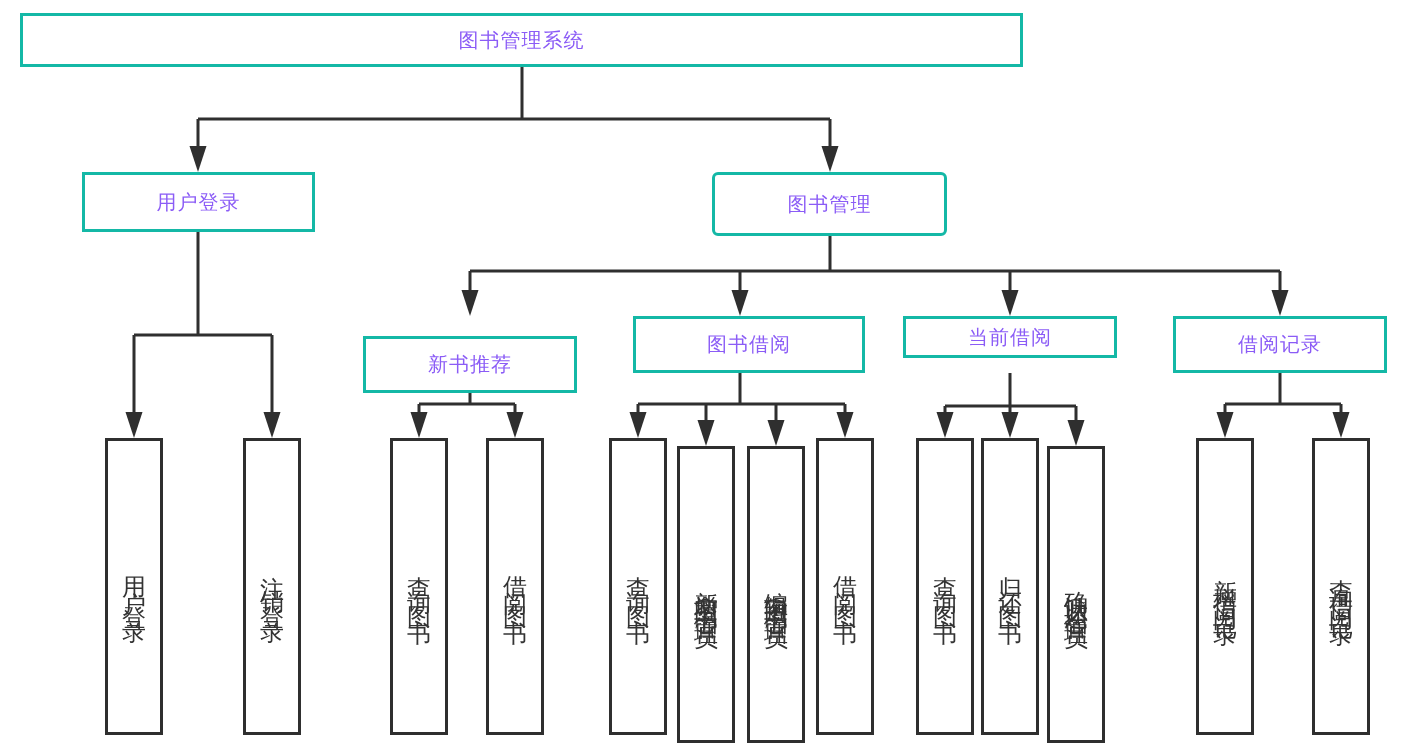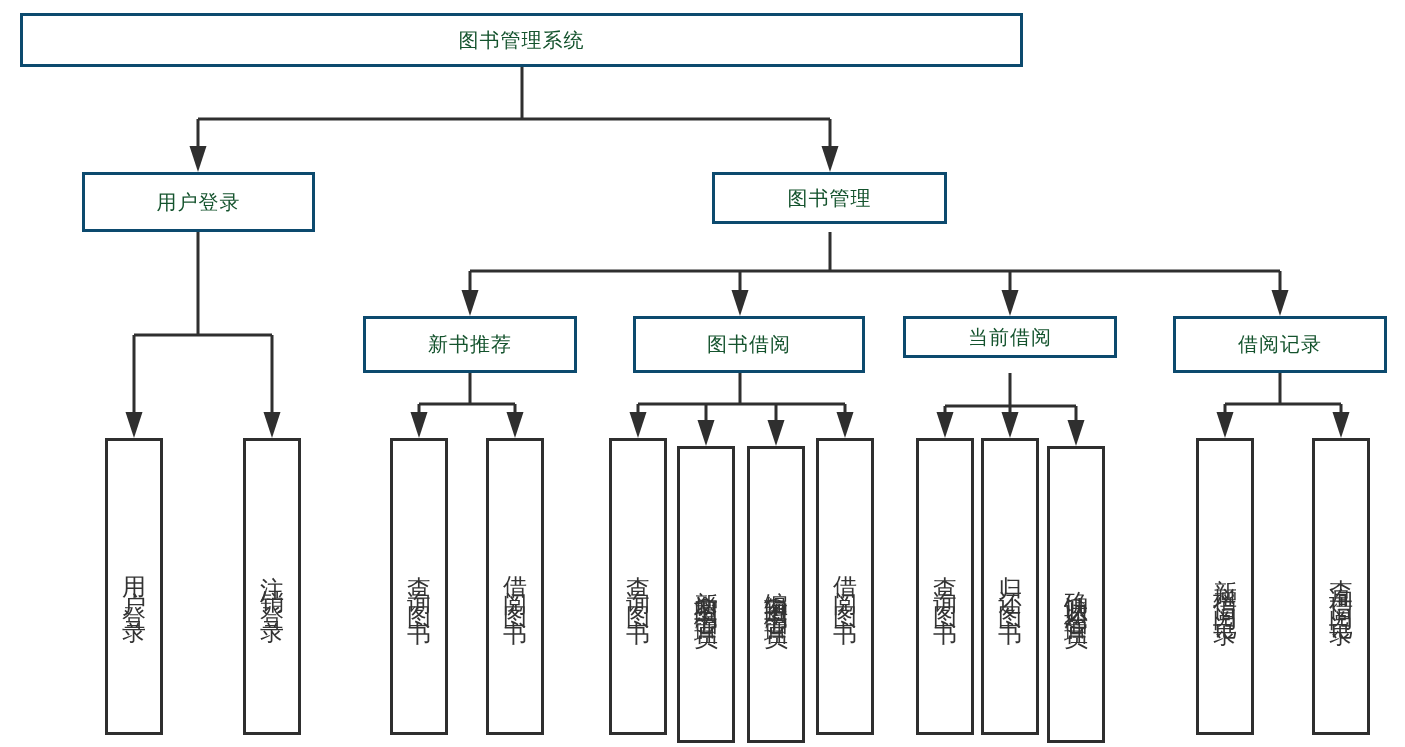--- a/index.html
+++ b/index.html
@@ -14,27 +14,27 @@
   }
   .connector-svg {
     position: absolute;
     left: 0; top: 0;
     width: 1405px; height: 747px;
     z-index: 1;
   }
   .hnode {
     position: absolute;
     box-sizing: border-box;
-    border: 3px solid #0c4a6e;
+    border: 3px solid #14b8a6;
     background: #ffffff;
     display: flex;
     align-items: center;
     justify-content: center;
     font-size: 20px;
-    color: #14532d;
+    color: #8b5cf6;
     letter-spacing: 1px;
     z-index: 2;
   }
   .vnode {
     position: absolute;
     box-sizing: border-box;
     width: 58px;
     height: 297px;
     top: 438px;
     border: 3px solid #2f2f2f;
@@ -109,23 +109,23 @@
     <g>
       <path class="stroke" d="M1280 373 V404 M1225 404 H1341 M1225 404 V418 M1341 404 V418"></path>
       <polygon class="arrow" points="1216.5,412 1233.5,412 1225,438"></polygon>
       <polygon class="arrow" points="1332.5,412 1349.5,412 1341,438"></polygon>
     </g>
   </svg>
 
   <div class="hnode" style="left:20px; top:13px; width:1003px; height:54px;">图书管理系统</div>
 
   <div class="hnode" style="left:82px; top:172px; width:233px; height:60px;">用户登录</div>
-  <div class="hnode" style="left:712px; top:172px; width:235px; height:52px;">图书管理</div>
+  <div class="hnode" style="left:712px; top:172px; width:235px; height:64px;border-radius:6px;">图书管理</div>
 
-  <div class="hnode" style="left:363px; top:316px; width:214px; height:57px;">新书推荐</div>
+  <div class="hnode" style="left:363px; top:336px; width:214px; height:57px;">新书推荐</div>
   <div class="hnode" style="left:633px; top:316px; width:232px; height:57px;">图书借阅</div>
   <div class="hnode" style="left:903px; top:316px; width:214px; height:42px;">当前借阅</div>
   <div class="hnode" style="left:1173px; top:316px; width:214px; height:57px;">借阅记录</div>
 
   <div class="vnode ls-loose" style="left:105px;">用户登录</div>
   <div class="vnode ls-loose" style="left:243px;">注销登录</div>
 
   <div class="vnode ls-loose" style="left:390px;">查询图书</div>
   <div class="vnode ls-loose" style="left:486px;">借阅图书</div>
 

